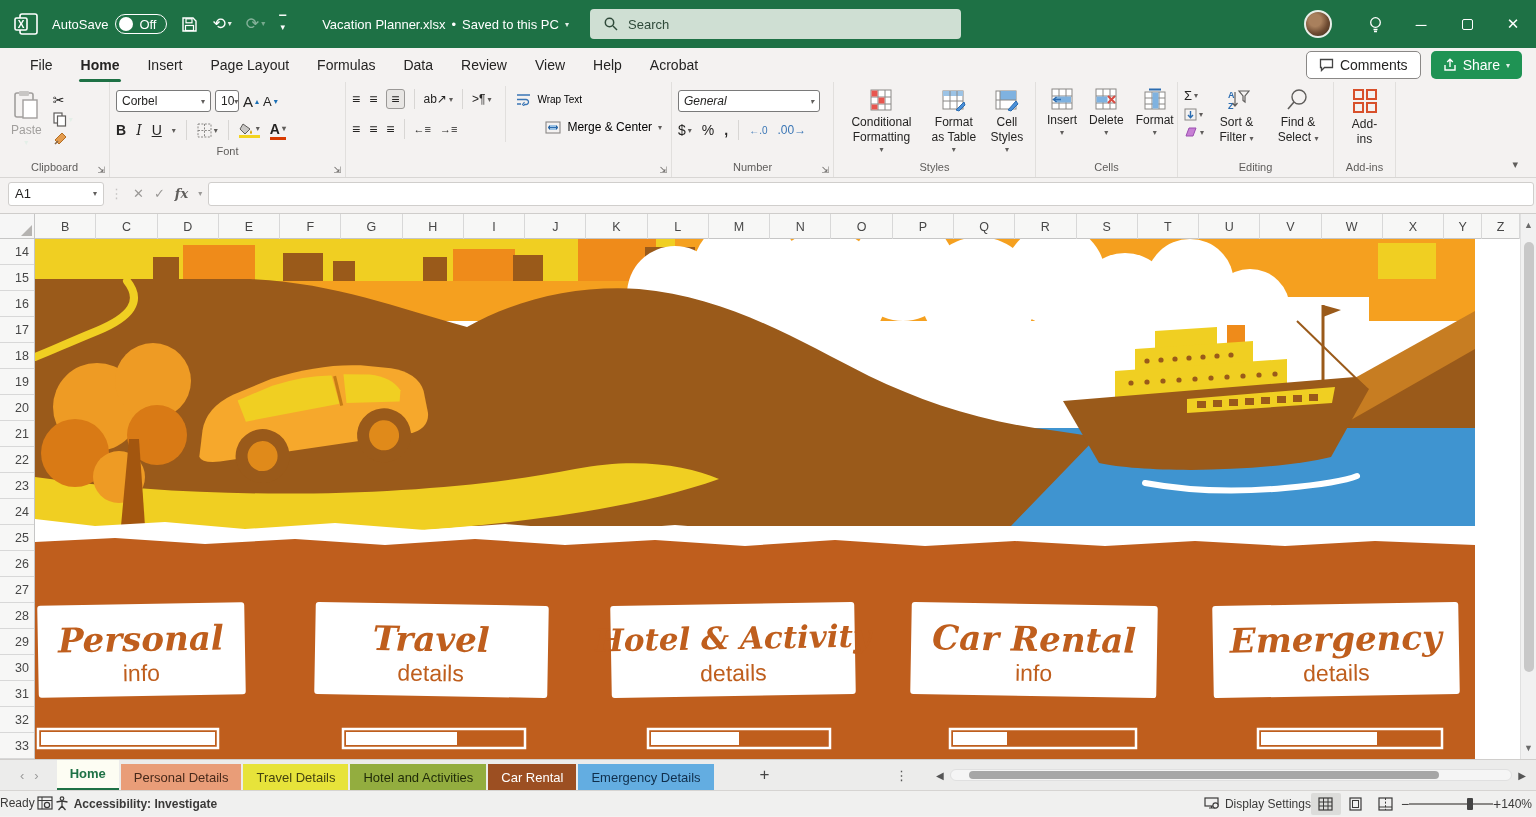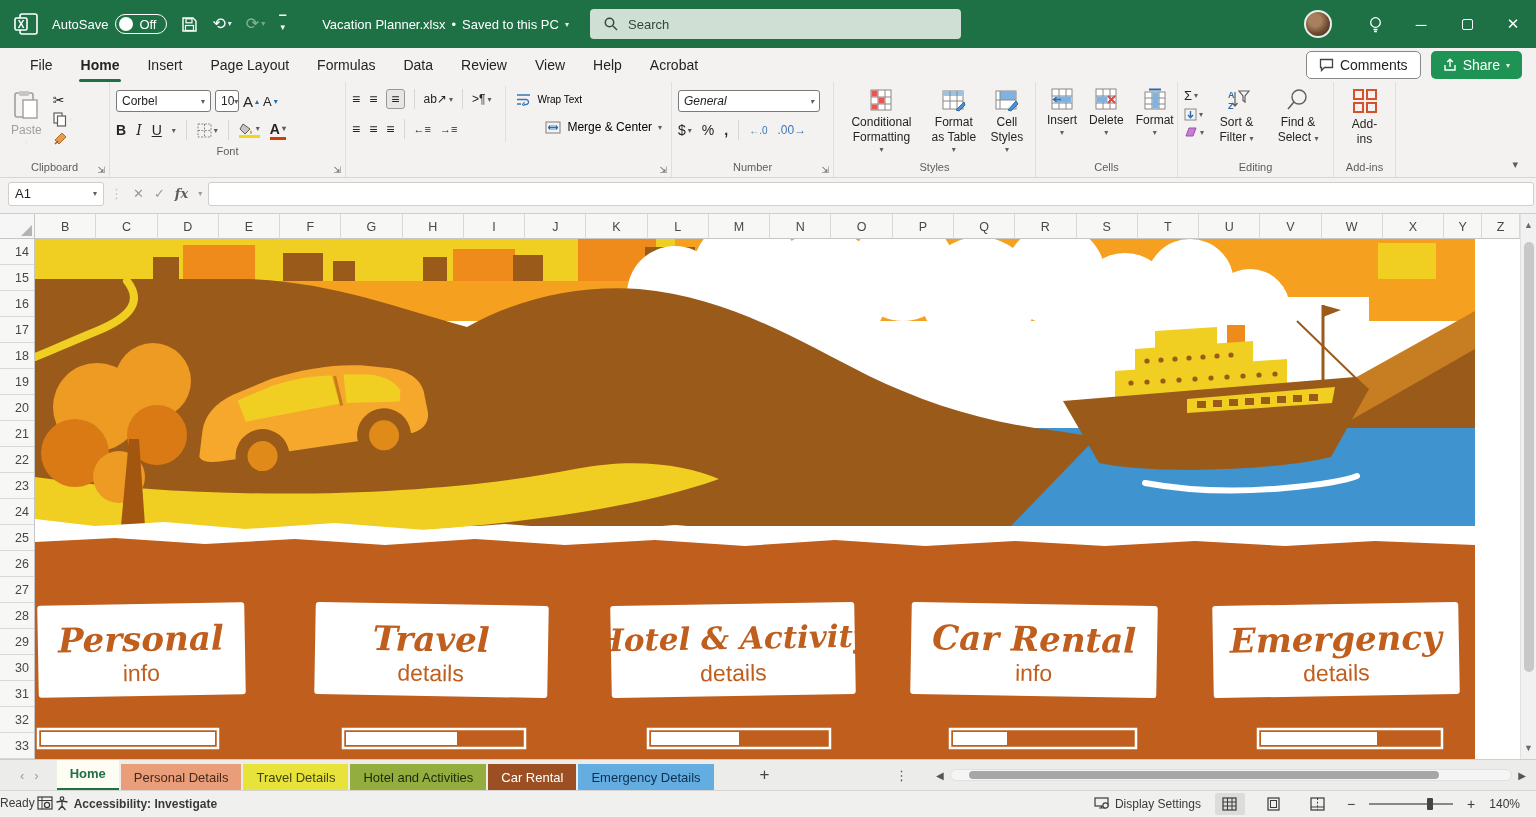--- a/index.html
+++ b/index.html
@@ -81,21 +81,21 @@
   .tb-dots { position:absolute; right:628px; color:#555; }
   .hscroll { position:absolute; right:10px; width:590px; height:31px; display:flex; align-items:center; gap:6px; }
   .hs-arrow { color:#555; font-size:10px; }
   .hs-track { flex:1; height:12px; background:#f5f5f5; border:1px solid #e0e0e0; border-radius:6px; position:relative; }
   .hs-thumb { position:absolute; left:18px; width:470px; top:1px; height:8px; background:#a6a6a6; border-radius:4px; }
 
   
   .statusbar { height:26px; background:#f0f0ef; border-top:1px solid #d6d4d2; display:flex; align-items:center; font-size:12px; color:#3b3a39; flex:0 0 auto; position:relative; }
   .sb-left { display:flex; align-items:flex-start; gap:2px; }
   .sb-bold { font-weight:700; }
-  .sb-right { margin-left:auto; display:flex; align-items:center; gap:14px; padding-right:16px; }
+  .sb-right { margin-left:auto; display:flex; align-items:center; padding-right:4px; }
   .view-ic { width:30px; height:22px; display:flex; align-items:center; justify-content:center; border-radius:2px; }
   .view-ic.on { background:#dcdcda; }
   .zoom-track { width:84px; height:2px; background:#8a8886; position:relative; }
   .zoom-thumb { position:absolute; left:58px; top:-5px; width:6px; height:12px; background:#444; border-radius:1px; }
 
   .ic-svg { display:block; }
   text.script { font-family:"DejaVu Serif",serif; font-style:italic; font-weight:700; }
   text.plain { font-family:"Liberation Sans",sans-serif; }
 </style>
 </head>

